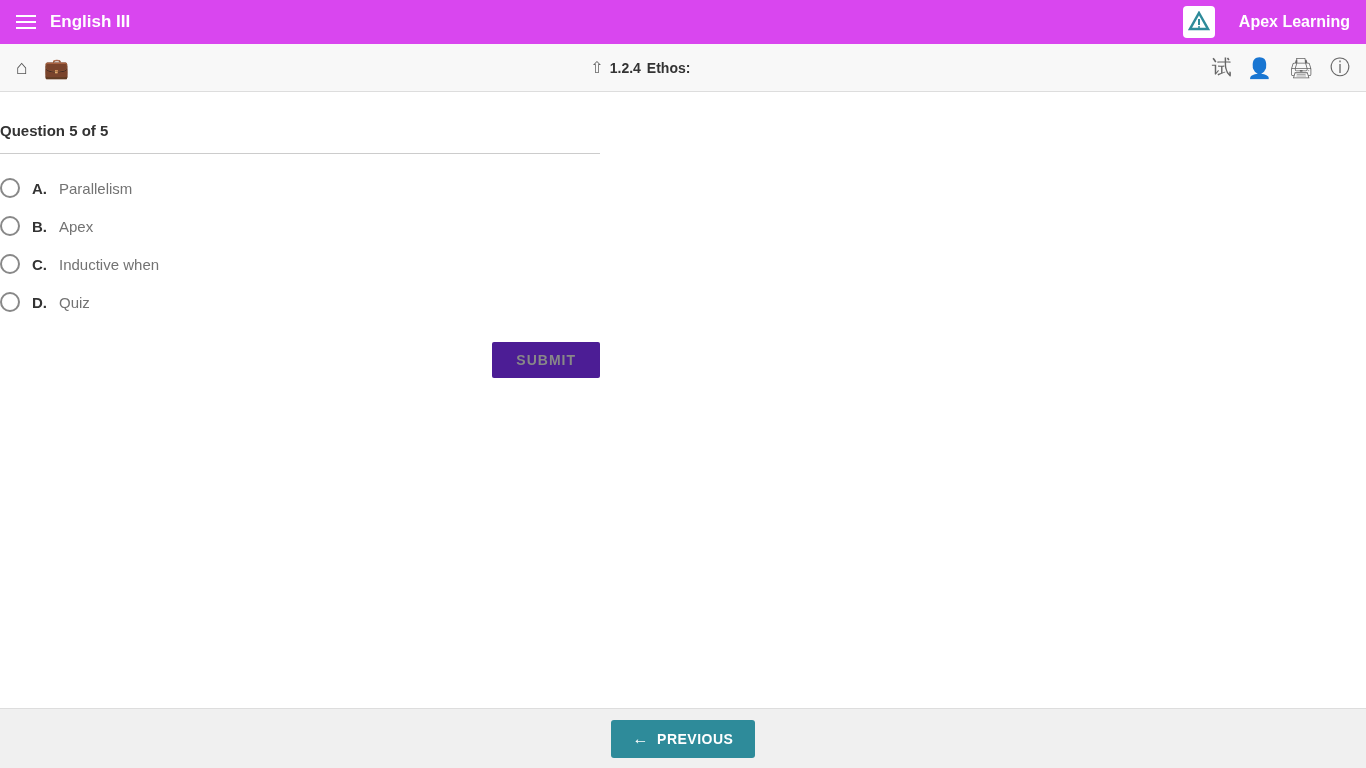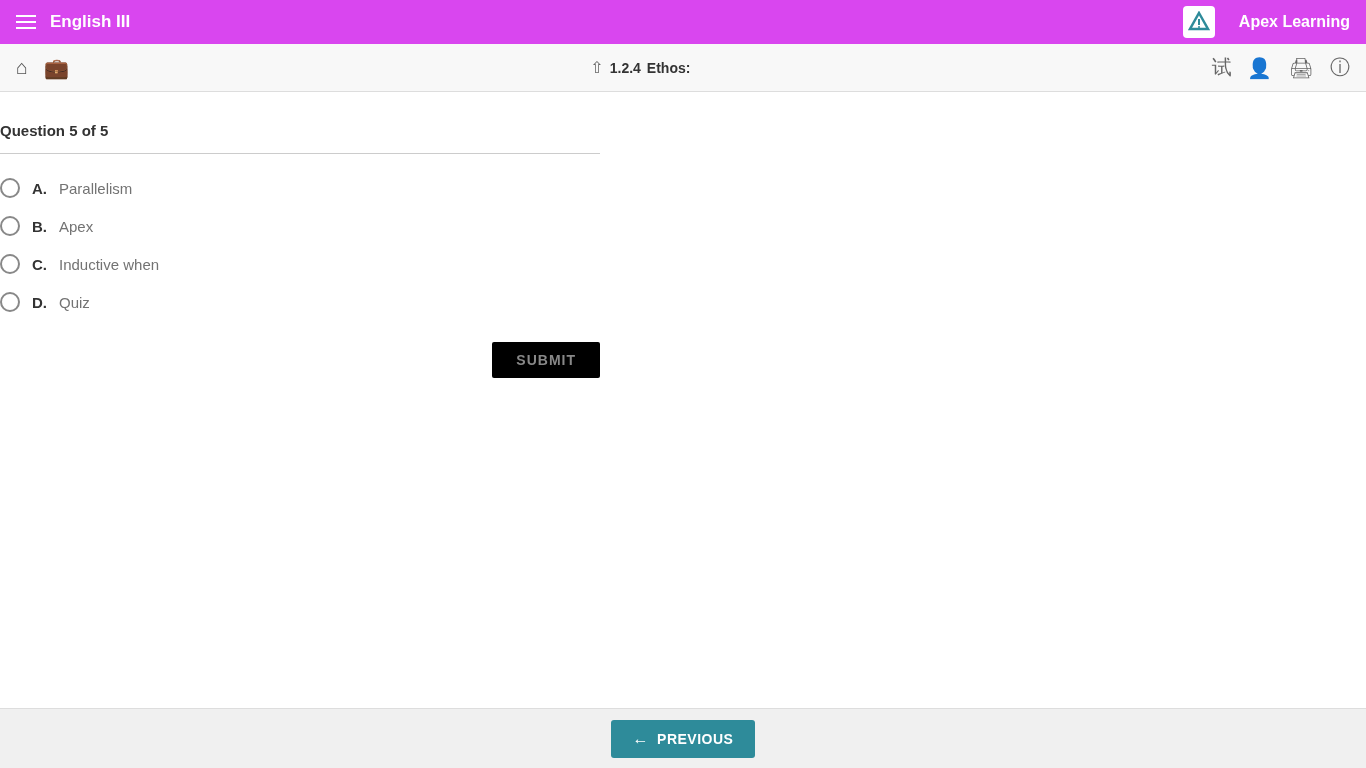--- a/index.html
+++ b/index.html
@@ -89,21 +89,21 @@
       flex-shrink: 0;
       cursor: pointer;
       appearance: none;
       -webkit-appearance: none;
     }
     .option-radio:checked { border-color: #2e8b9a; background: #2e8b9a; box-shadow: inset 0 0 0 4px white; }
     .option-letter { font-weight: bold; font-size: 15px; color: #333; }
     .option-text { font-size: 15px; color: #737373; }
     .submit-row { display: flex; justify-content: flex-end; }
     .submit-btn {
-      background: #000000;
+      background: #4c1d95;
       color: #888;
       border: none;
       padding: 10px 24px;
       font-size: 14px;
       font-weight: bold;
       letter-spacing: 1px;
       cursor: not-allowed;
       border-radius: 2px;
     }
 

